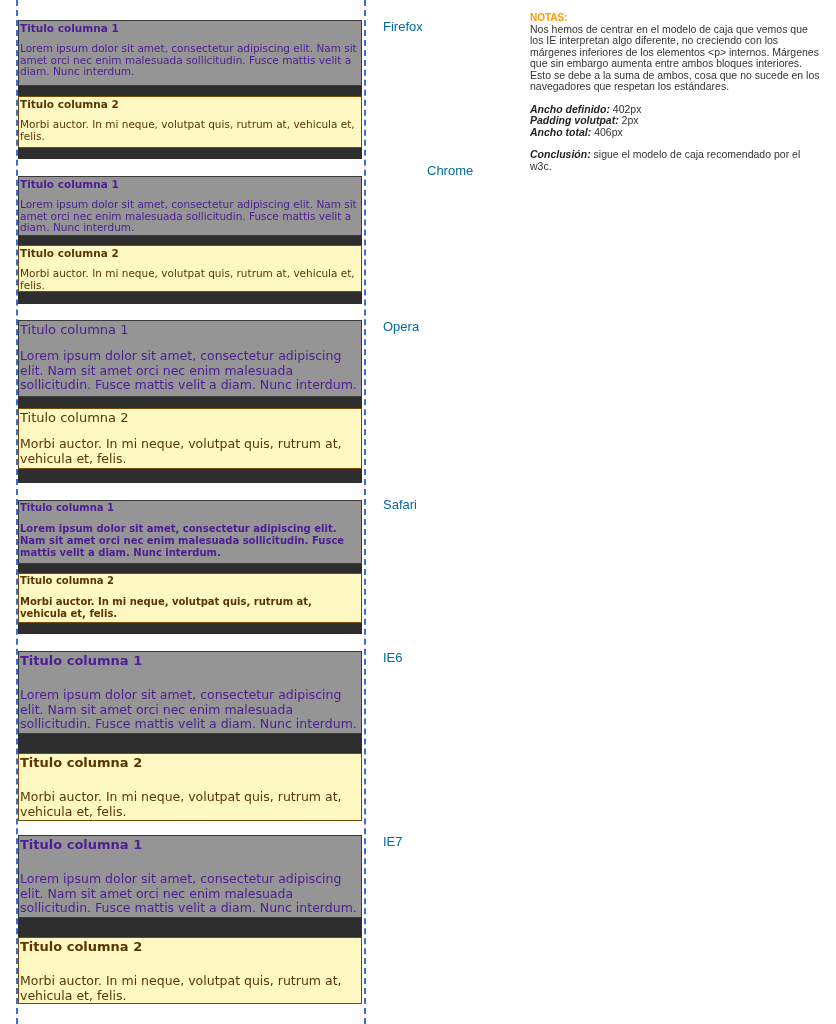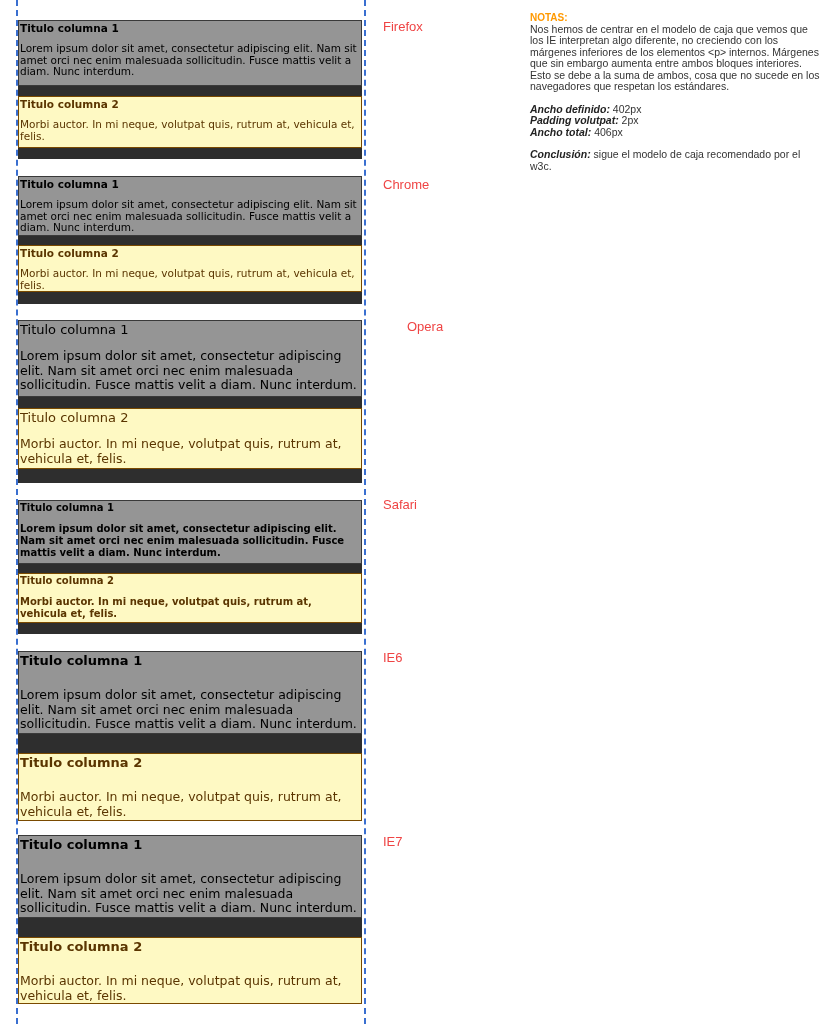--- a/index.html
+++ b/index.html
@@ -26,21 +26,21 @@
     .sample {
       position: absolute;
       left: 18px;
       width: 344px;
       background: #2e2e2e;
       box-sizing: border-box;
     }
     .box {
       box-sizing: border-box;
       border: 1px solid #3a3a3a;
-      color: #000000;
+      color: #4c1d95;
       padding: 0 0 0 1px;
       overflow: hidden;
     }
     .box.gray { background: #959595; }
     .box.orange { background: #fef9c3; border-color: #7a4a00; color: #5a3500; }
     .box h3 {
       margin: 0;
       font-weight: bold;
     }
     .box p {
@@ -55,21 +55,21 @@
     .ie .box h3 { font-weight: bold; }
     .ie .box p { margin-top: 18px; }
     .safari .box h3 { font-size: 10px; line-height: 14px; }
     .safari .box p { font-size: 10px; line-height: 12px; margin-top: 8px; font-weight: bold; }
 
     .browser-label {
       position: absolute;
       left: 383px;
       font-family: "Liberation Sans", sans-serif;
       font-size: 13px;
-      color: #ef4444;
+      color: #0369a1;
     }
 
     .notes {
       position: absolute;
       left: 530px;
       top: 12px;
       width: 290px;
       font-family: "Liberation Sans", sans-serif;
       font-size: 10.5px;
       line-height: 11.5px;
@@ -105,34 +105,34 @@
   <div class="box gray" style="height:60px;">
     <h3>Titulo columna 1</h3>
     <p>Lorem ipsum dolor sit amet, consectetur adipiscing elit. Nam sit amet orci nec enim malesuada sollicitudin. Fusce mattis velit a diam. Nunc interdum.</p>
   </div>
   <div style="height:9px;"></div>
   <div class="box orange" style="height:47px;">
     <h3>Titulo columna 2</h3>
     <p>Morbi auctor. In mi neque, volutpat quis, rutrum at, vehicula et, felis.</p>
   </div>
 </div>
-<div class="browser-label" style="top:177px;">Chrome</div>
+<div class="browser-label" style="top:163px;margin-left:44px;">Chrome</div>
 
 <div class="sample large" style="top:320px;height:163px;">
   <div class="box gray" style="height:77px;">
     <h3>Titulo columna 1</h3>
     <p>Lorem ipsum dolor sit amet, consectetur adipiscing elit. Nam sit amet orci nec enim malesuada sollicitudin. Fusce mattis velit a diam. Nunc interdum.</p>
   </div>
   <div style="height:11px;"></div>
   <div class="box orange" style="height:61px;">
     <h3>Titulo columna 2</h3>
     <p>Morbi auctor. In mi neque, volutpat quis, rutrum at, vehicula et, felis.</p>
   </div>
 </div>
-<div class="browser-label" style="top:319px;margin-left:24px;">Opera</div>
+<div class="browser-label" style="top:319px;">Opera</div>
 
 <div class="sample safari" style="top:500px;height:134px;">
   <div class="box gray" style="height:64px;">
     <h3>Titulo columna 1</h3>
     <p>Lorem ipsum dolor sit amet, consectetur adipiscing elit. Nam sit amet orci nec enim malesuada sollicitudin. Fusce mattis velit a diam. Nunc interdum.</p>
   </div>
   <div style="height:9px;"></div>
   <div class="box orange" style="height:50px;">
     <h3>Titulo columna 2</h3>
     <p>Morbi auctor. In mi neque, volutpat quis, rutrum at, vehicula et, felis.</p>

